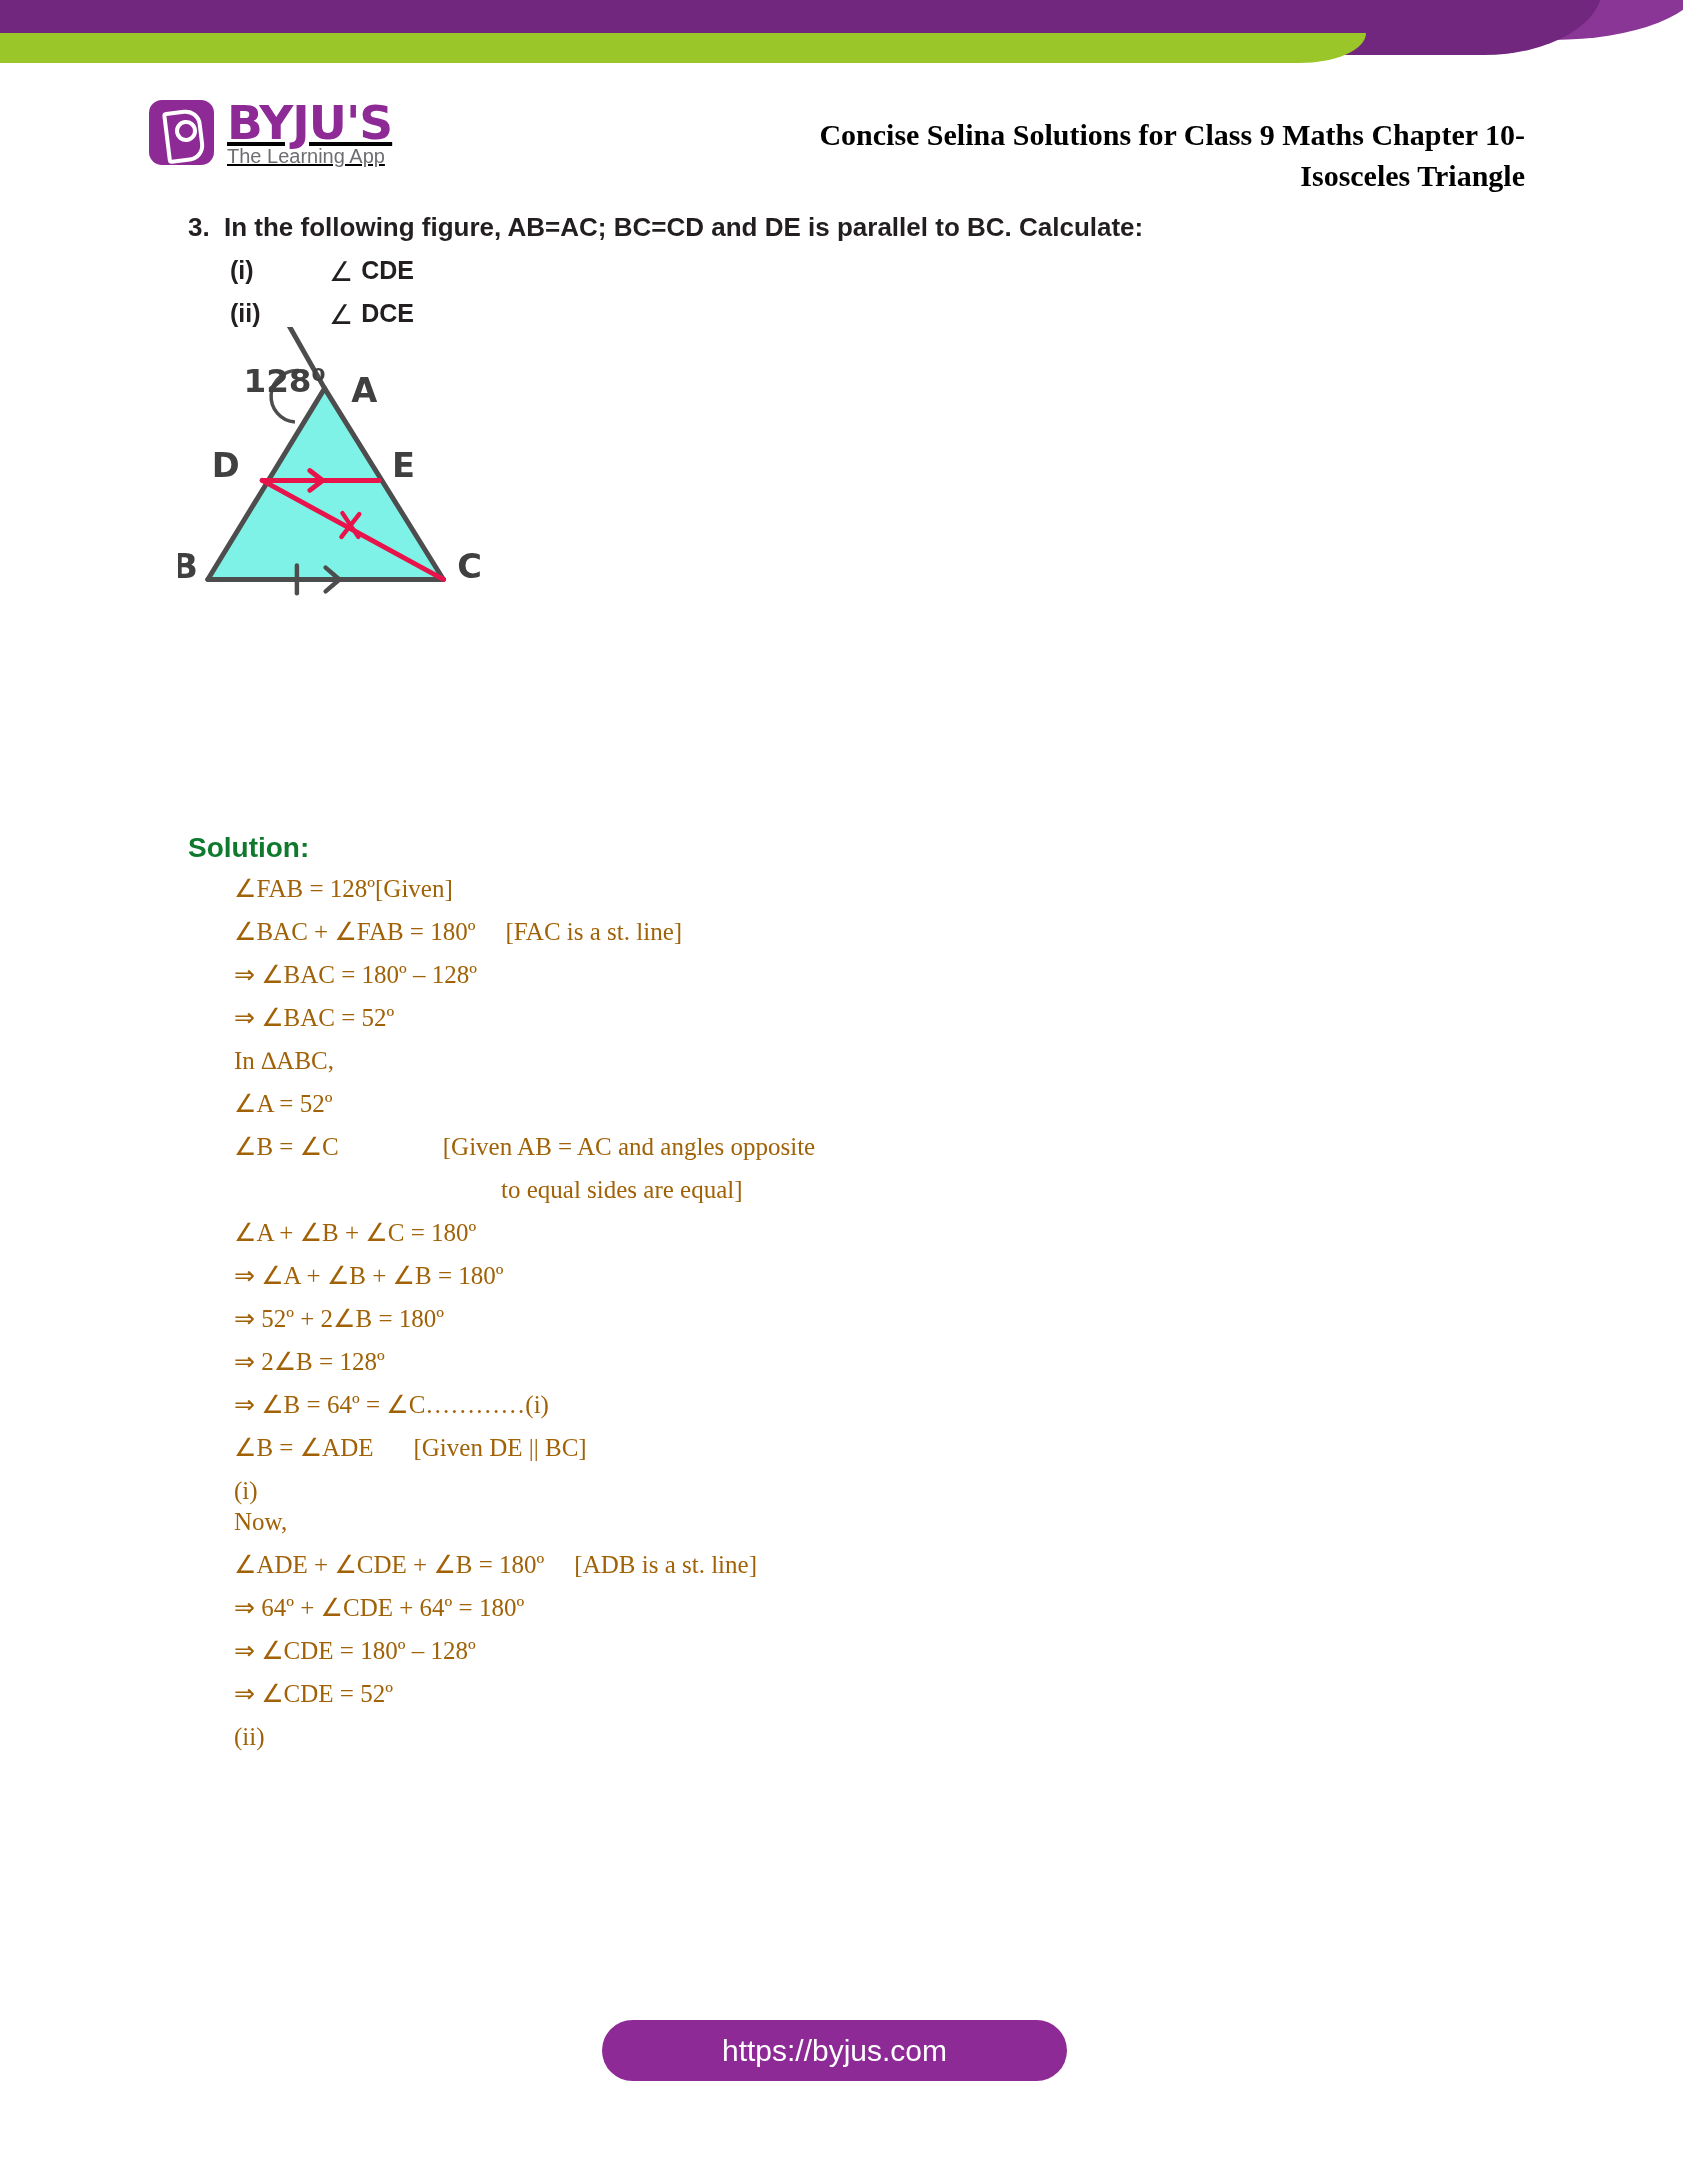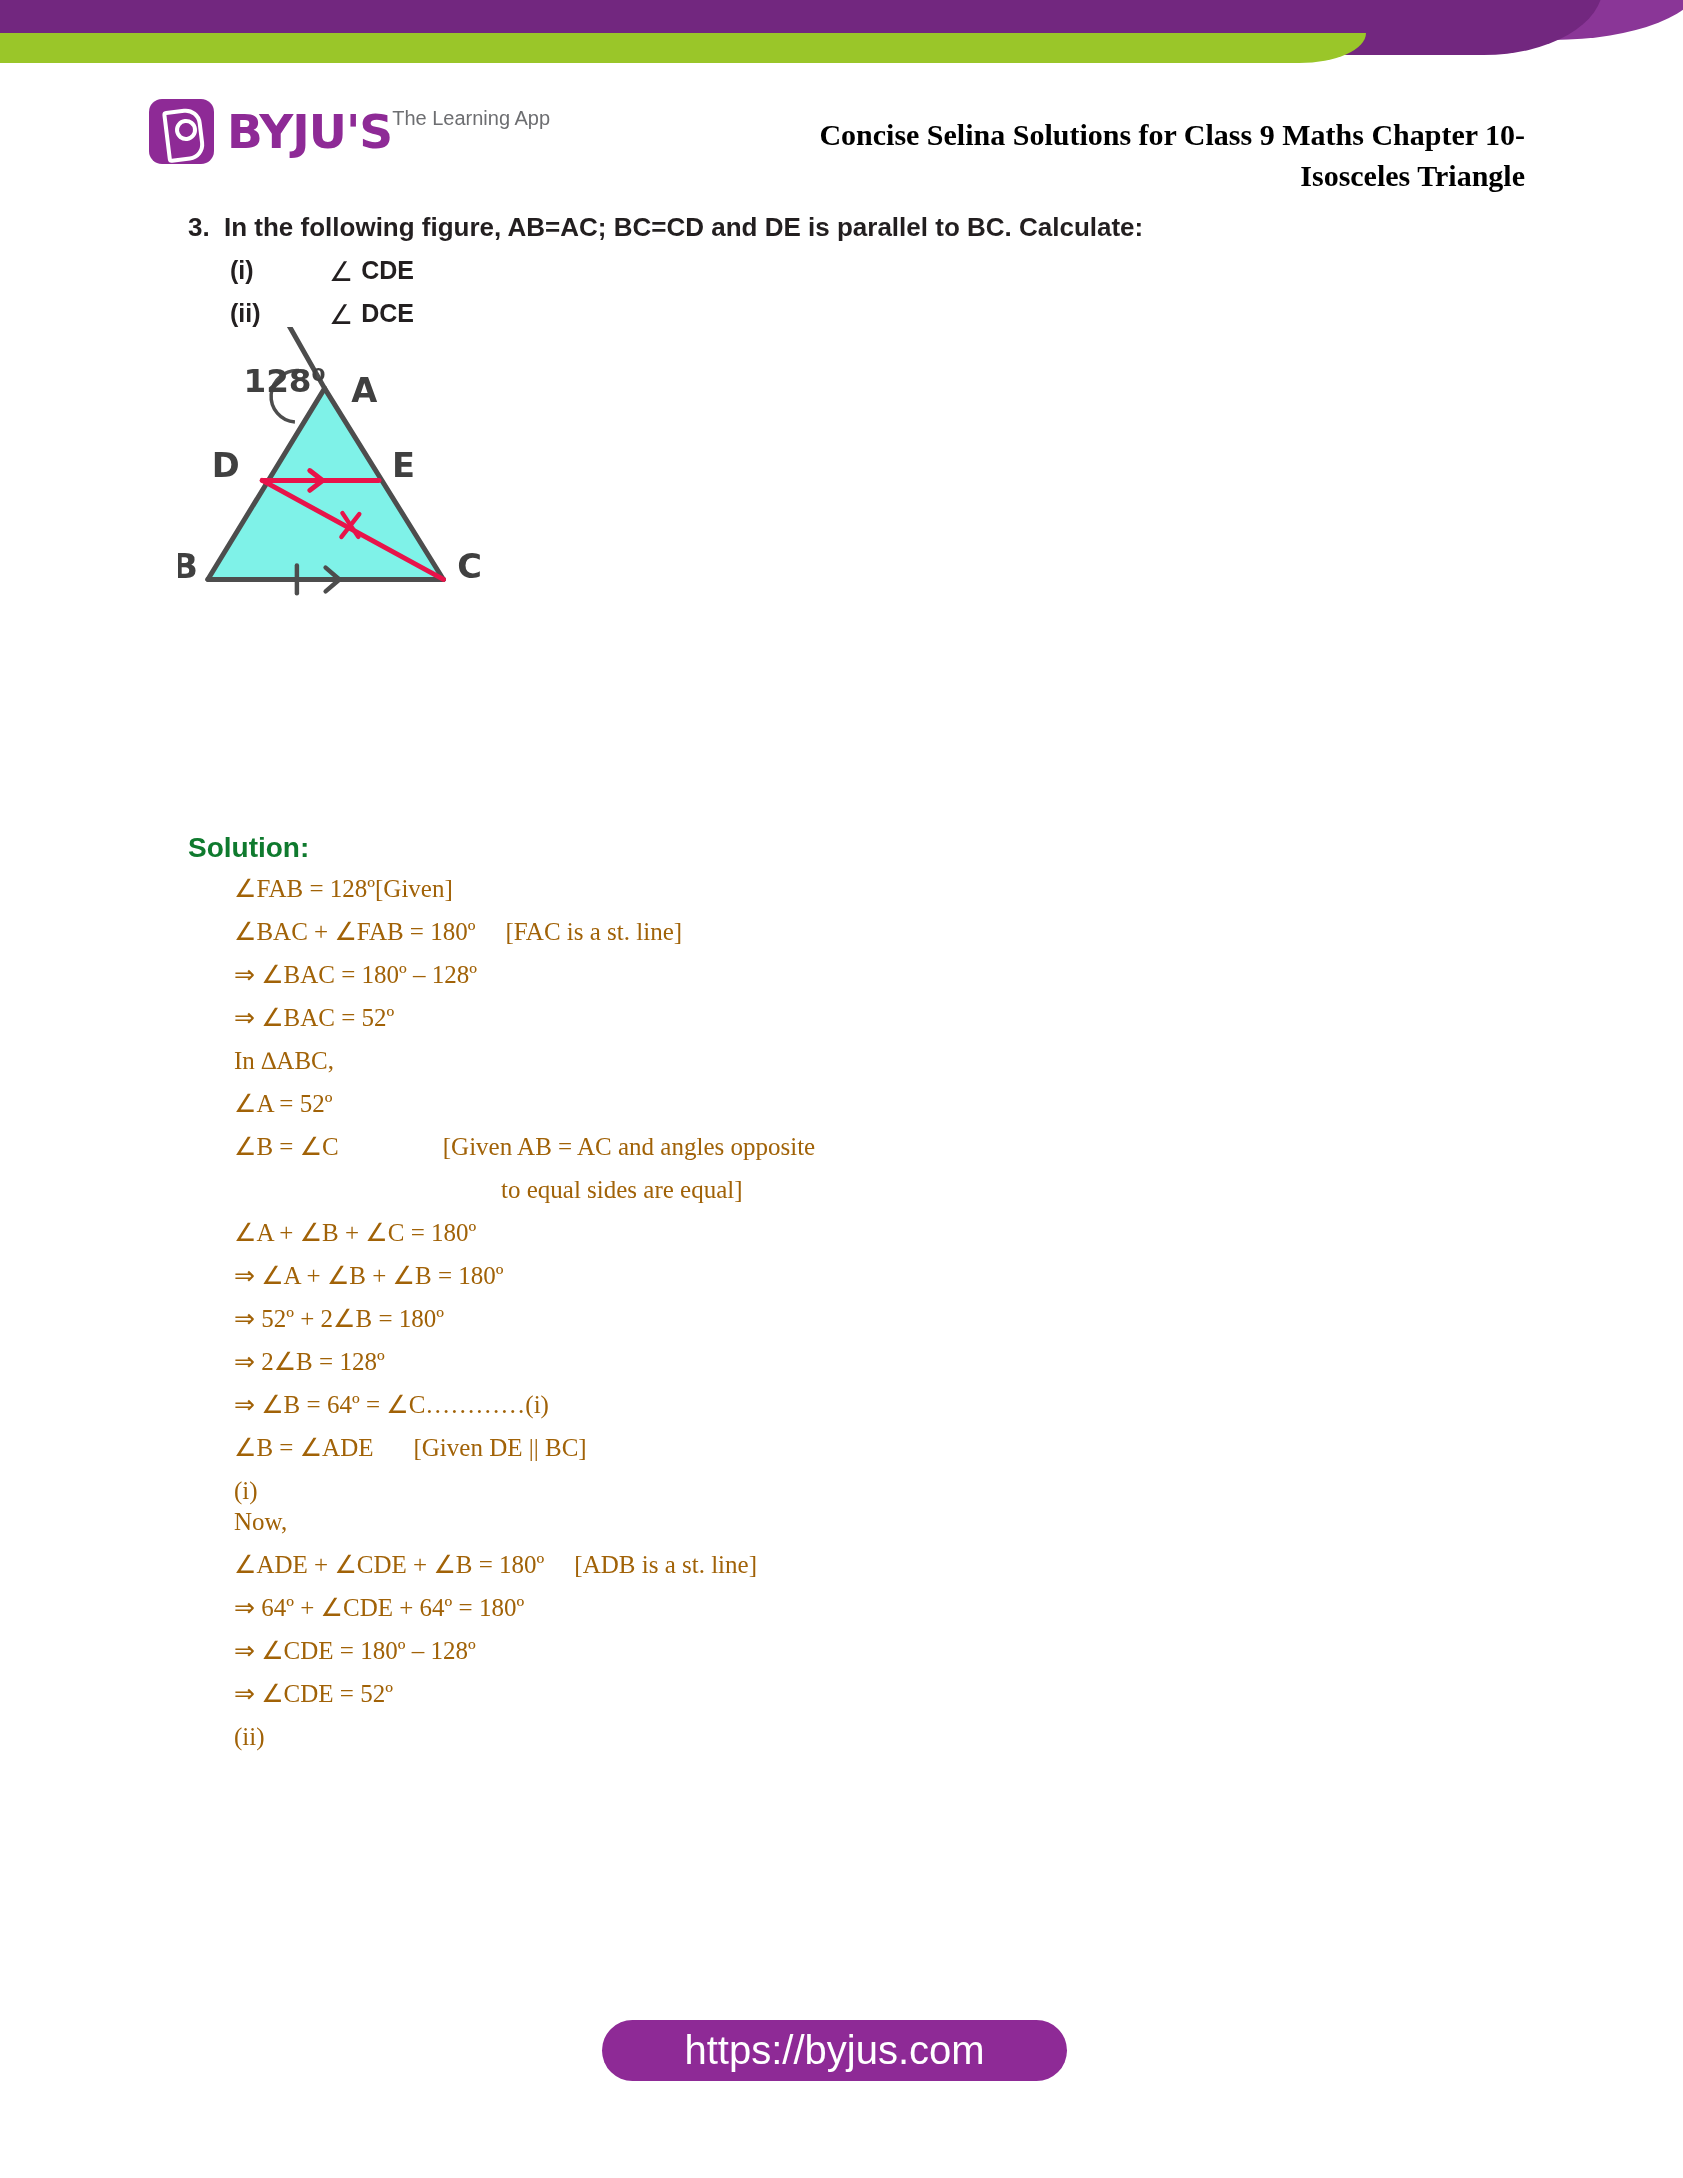--- a/index.html
+++ b/index.html
@@ -79,21 +79,21 @@
   }
   .logo-mark::after {
     content: "";
     position: absolute;
     left: 26px; top: 20px;
     width: 14px; height: 14px;
     border: 4px solid #ffffff;
     border-radius: 50%;
     transform: rotate(-7deg);
   }
-  .logo-text { display: flex; line-height: 1; }
+  .logo-text { display: flex; flex-direction: column; line-height: 1; text-decoration: underline; }
   .logo-title {
     font-size: 47px;
     font-weight: bold;
     color: #8e2a96;
     letter-spacing: -1px;
     font-family: "DejaVu Sans", sans-serif;
   }
   .logo-sub {
     font-size: 20px;
     color: #6d6e71;
@@ -204,21 +204,21 @@
     width: 465px;
     height: 61px;
     background: #8e2a96;
     border-radius: 34px;
     display: flex;
     align-items: center;
     justify-content: center;
   }
   .footer-pill span {
     color: #ffffff;
-    font-size: 40px;
+    font-size: 30px;
     font-family: "Liberation Sans", sans-serif;
   }
 </style>
 </head>
 <body>
 
 <div class="deco-wrap">
   <div class="band-purple-2"></div>
   <div class="band-purple"></div>
   <div class="band-green"></div>

